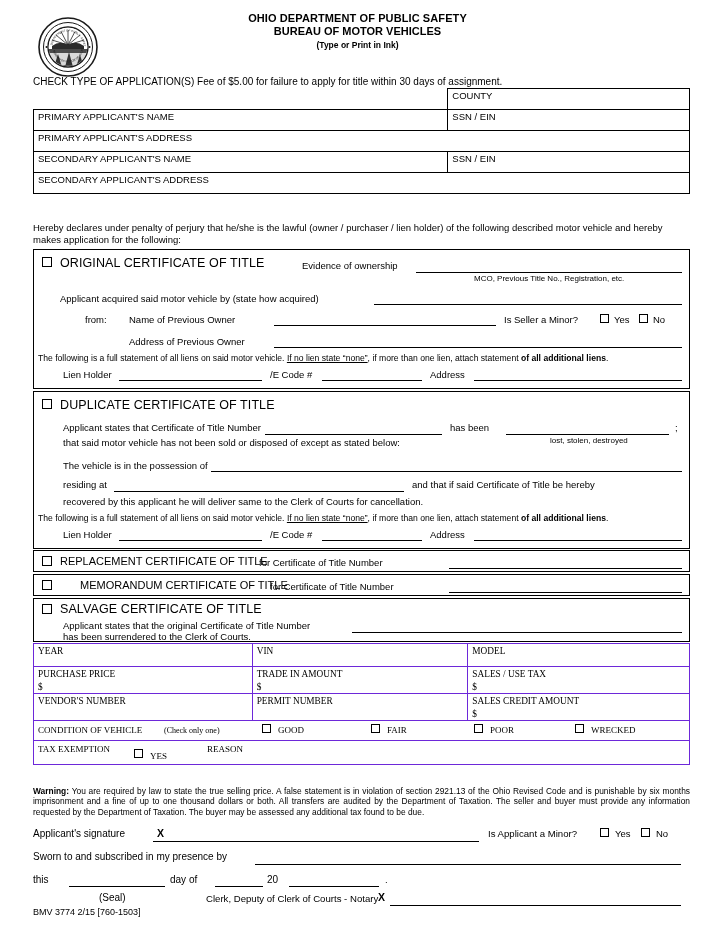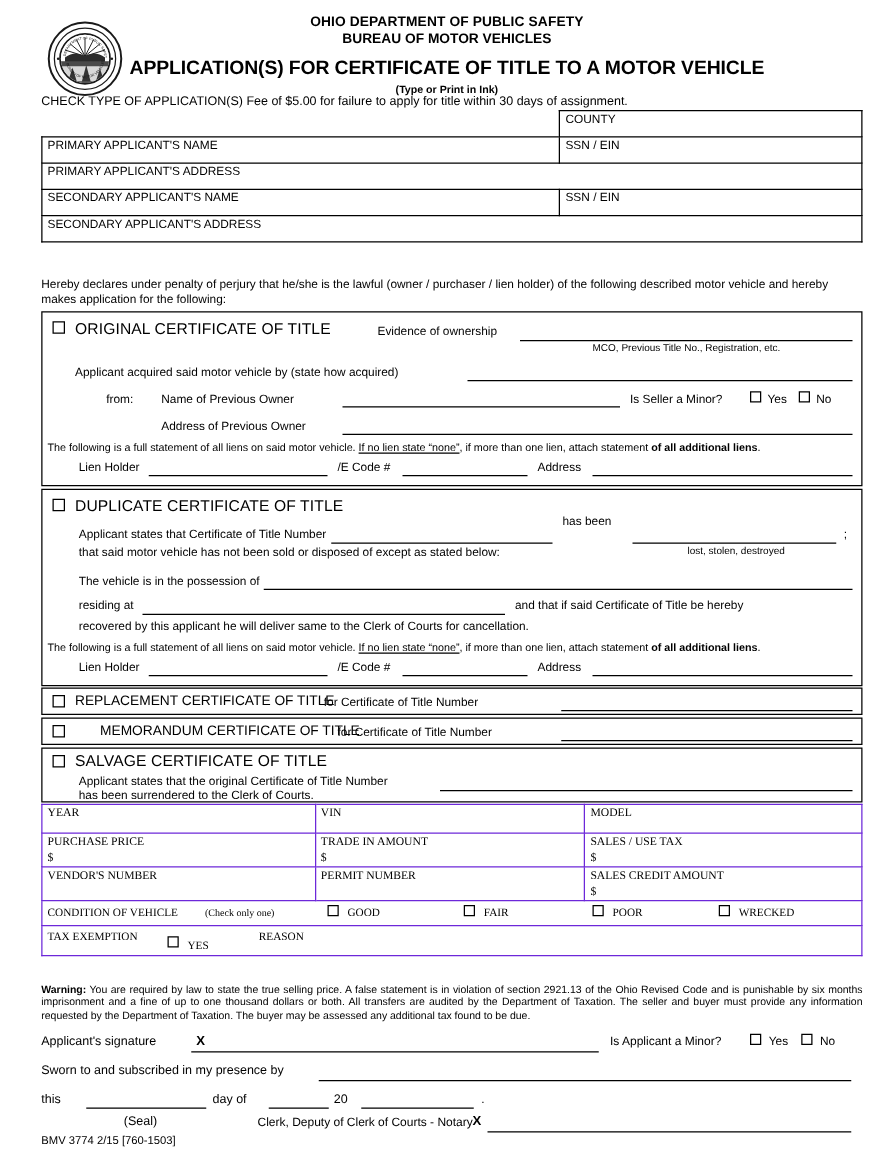--- a/index.html
+++ b/index.html
@@ -139,21 +139,20 @@
         <text font-size="2.9" fill="#1a1a1a" font-family="Liberation Sans, sans-serif">
           <textPath href="#arcBot" startOffset="8%">BUREAU OF MOTOR VEHICLES</textPath>
         </text>
         <circle cx="14.5" cy="31" r="1" fill="#1a1a1a"></circle>
         <circle cx="57.5" cy="31" r="1" fill="#1a1a1a"></circle>
       </svg>
     </div>
     <div class="hdr-text">
       <div class="hdr-line1">OHIO DEPARTMENT OF PUBLIC SAFETY</div>
       <div class="hdr-line2">BUREAU OF MOTOR VEHICLES</div>
-      <div class="hdr-title">APPLICATION(S) FOR CERTIFICATE OF TITLE TO A MOTOR VEHICLE</div>
       <div class="hdr-sub">(Type or Print in Ink)</div>
     </div>
   </div>
   <div class="check-type">CHECK TYPE OF APPLICATION(S) Fee of $5.00 for failure to apply for title within 30 days of assignment.</div>
 
   <table class="applicant-table">
     <tbody>
         <tr>
       <td class="cell-l no-border-lr"></td>
       <td class="cell-r">
@@ -227,21 +226,21 @@
     </div>
   </div>
 
   <div class="sec" style="top:391px; height:158px;">
     <div class="sec-inner">
       <span class="abs" style="left:8px; top:7px;"><span class="cb"></span></span>
       <span class="abs sec-title" style="left:26px; top:6px;">DUPLICATE CERTIFICATE OF TITLE</span>
 
       <span class="abs t" style="left:29px; top:30px;">Applicant states that Certificate of Title Number</span>
       <span class="abs ul" style="left:231px; top:42px; width:177px;"></span>
-      <span class="abs t" style="left:416px; top:20px;">has been</span>
+      <span class="abs t" style="left:416px; top:30px;">has been</span>
       <span class="abs ul" style="left:472px; top:42px; width:163px;"></span>
       <span class="abs t" style="left:641px; top:30px;">;</span>
       <span class="abs t8" style="left:516px; top:44px;">lost, stolen, destroyed</span>
 
       <span class="abs t" style="left:29px; top:45px;">that said motor vehicle has not been sold or disposed of except as stated below:</span>
 
       <span class="abs t" style="left:29px; top:68px;">The vehicle is in the possession of</span>
       <span class="abs ul" style="left:177px; top:79px; width:471px;"></span>
 
       <span class="abs t" style="left:29px; top:87px;">residing at</span>

